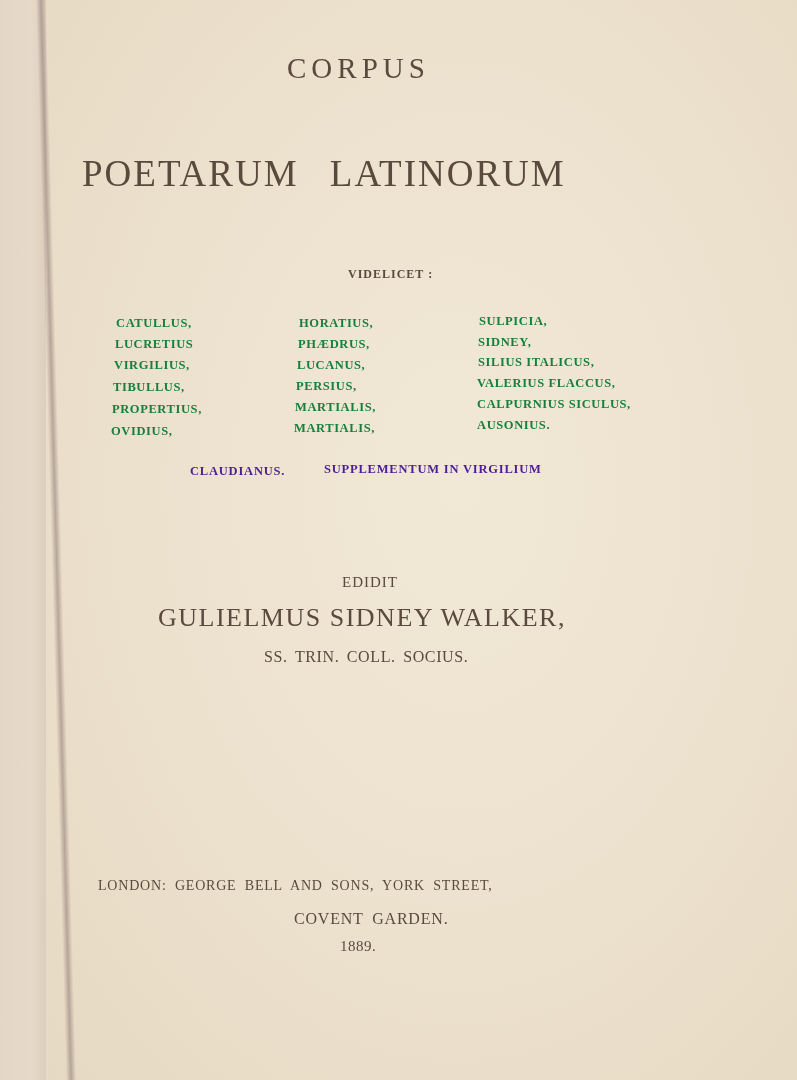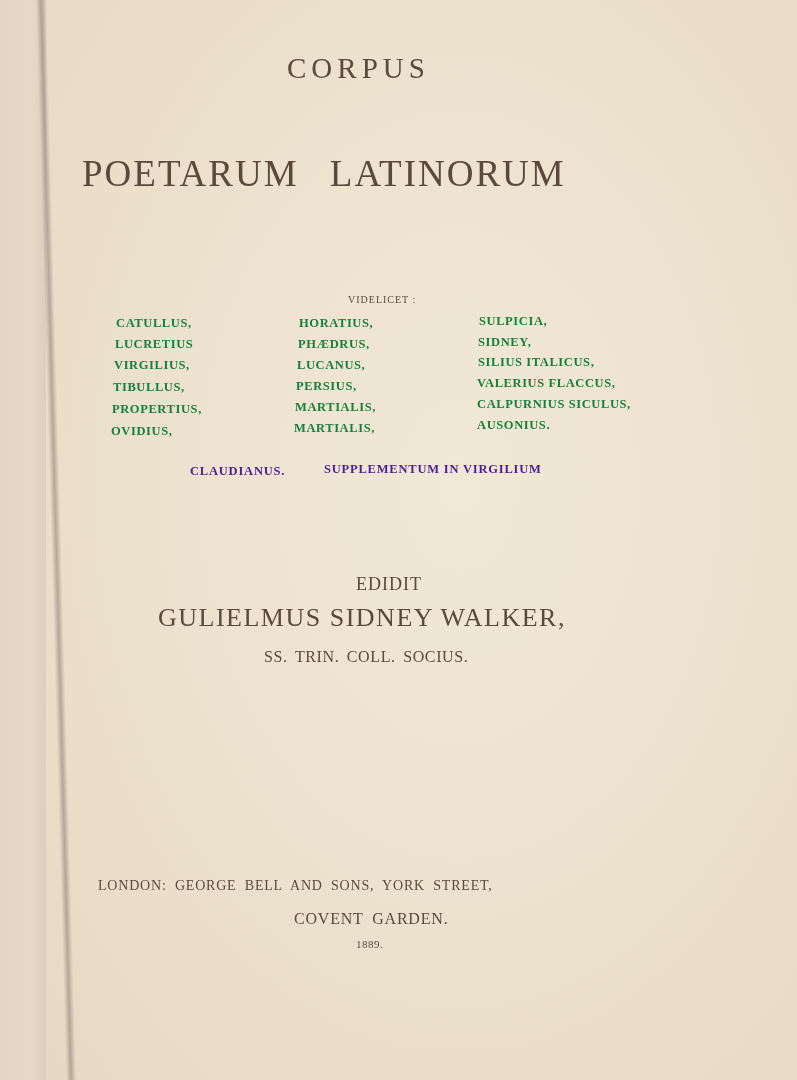--- a/index.html
+++ b/index.html
@@ -18,29 +18,29 @@
     background:linear-gradient(90deg,rgba(150,130,120,0) 0%,rgba(140,120,115,0.55) 50%,rgba(150,130,120,0) 100%);
     transform:skewX(1.6deg); transform-origin:top left;
   }
   .page {
     position:absolute; left:46px; top:0; width:751px; height:1080px;
     background:radial-gradient(ellipse at 55% 45%,#f1e8d6 0%,#ece1cd 55%,#e6d9c3 100%);
   }
   .abs { position:absolute; white-space:nowrap; }
   .corpus { left:287px; top:52px; font-size:29px; letter-spacing:5px; }
   .title { left:82px; top:152px; font-size:37px; letter-spacing:2px; word-spacing:20px;text-align:right; }
-  .videlicet { left:348px; top:294px; font-size:10px; font-weight:normal; letter-spacing:1px; }
+  .videlicet { left:348px; top:267px; font-size:12px; font-weight:bold; letter-spacing:1px; }
   .poet { font-size:12.5px; font-weight:bold; letter-spacing:0.6px; color:#15803d; }
   .extra { font-size:12.5px; font-weight:bold; letter-spacing:0.8px; color:#4c1d95; }
-  .edidit { left:356px; top:574px; font-size:18px; letter-spacing:1px; }
+  .edidit { left:342px; top:574px; font-size:15px; letter-spacing:1px; }
   .editor { left:158px; top:603px; font-size:26px; letter-spacing:1.5px; }
   .socius { left:264px; top:648px; font-size:16px; letter-spacing:0.6px; word-spacing:3px; }
   .pub1 { left:98px; top:878px; font-size:14px; letter-spacing:0.8px; word-spacing:4px; }
   .pub2 { left:294px; top:910px; font-size:16px; letter-spacing:0.8px; word-spacing:4px; }
-  .year { left:356px; top:938px; font-size:11px; letter-spacing:0.5px; }
+  .year { left:340px; top:938px; font-size:15px; letter-spacing:0.5px; }
 </style>
 </head>
 <body>
 
 <div class="left-page"></div>
 <div class="page"></div>
 <div class="gutter"></div>
 
 <div class="abs corpus">CORPUS</div>
 <div class="abs title">POETARUM LATINORUM</div>

